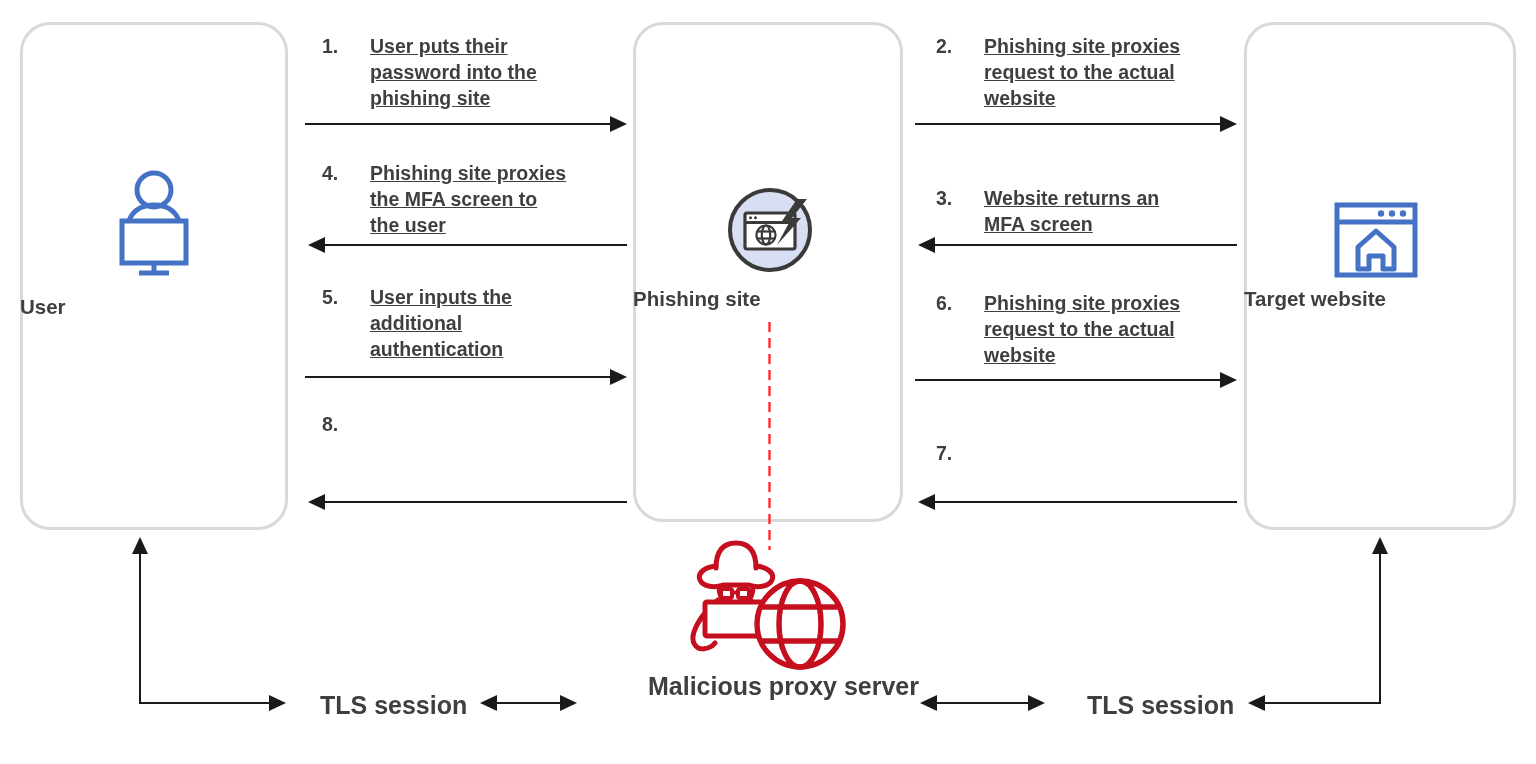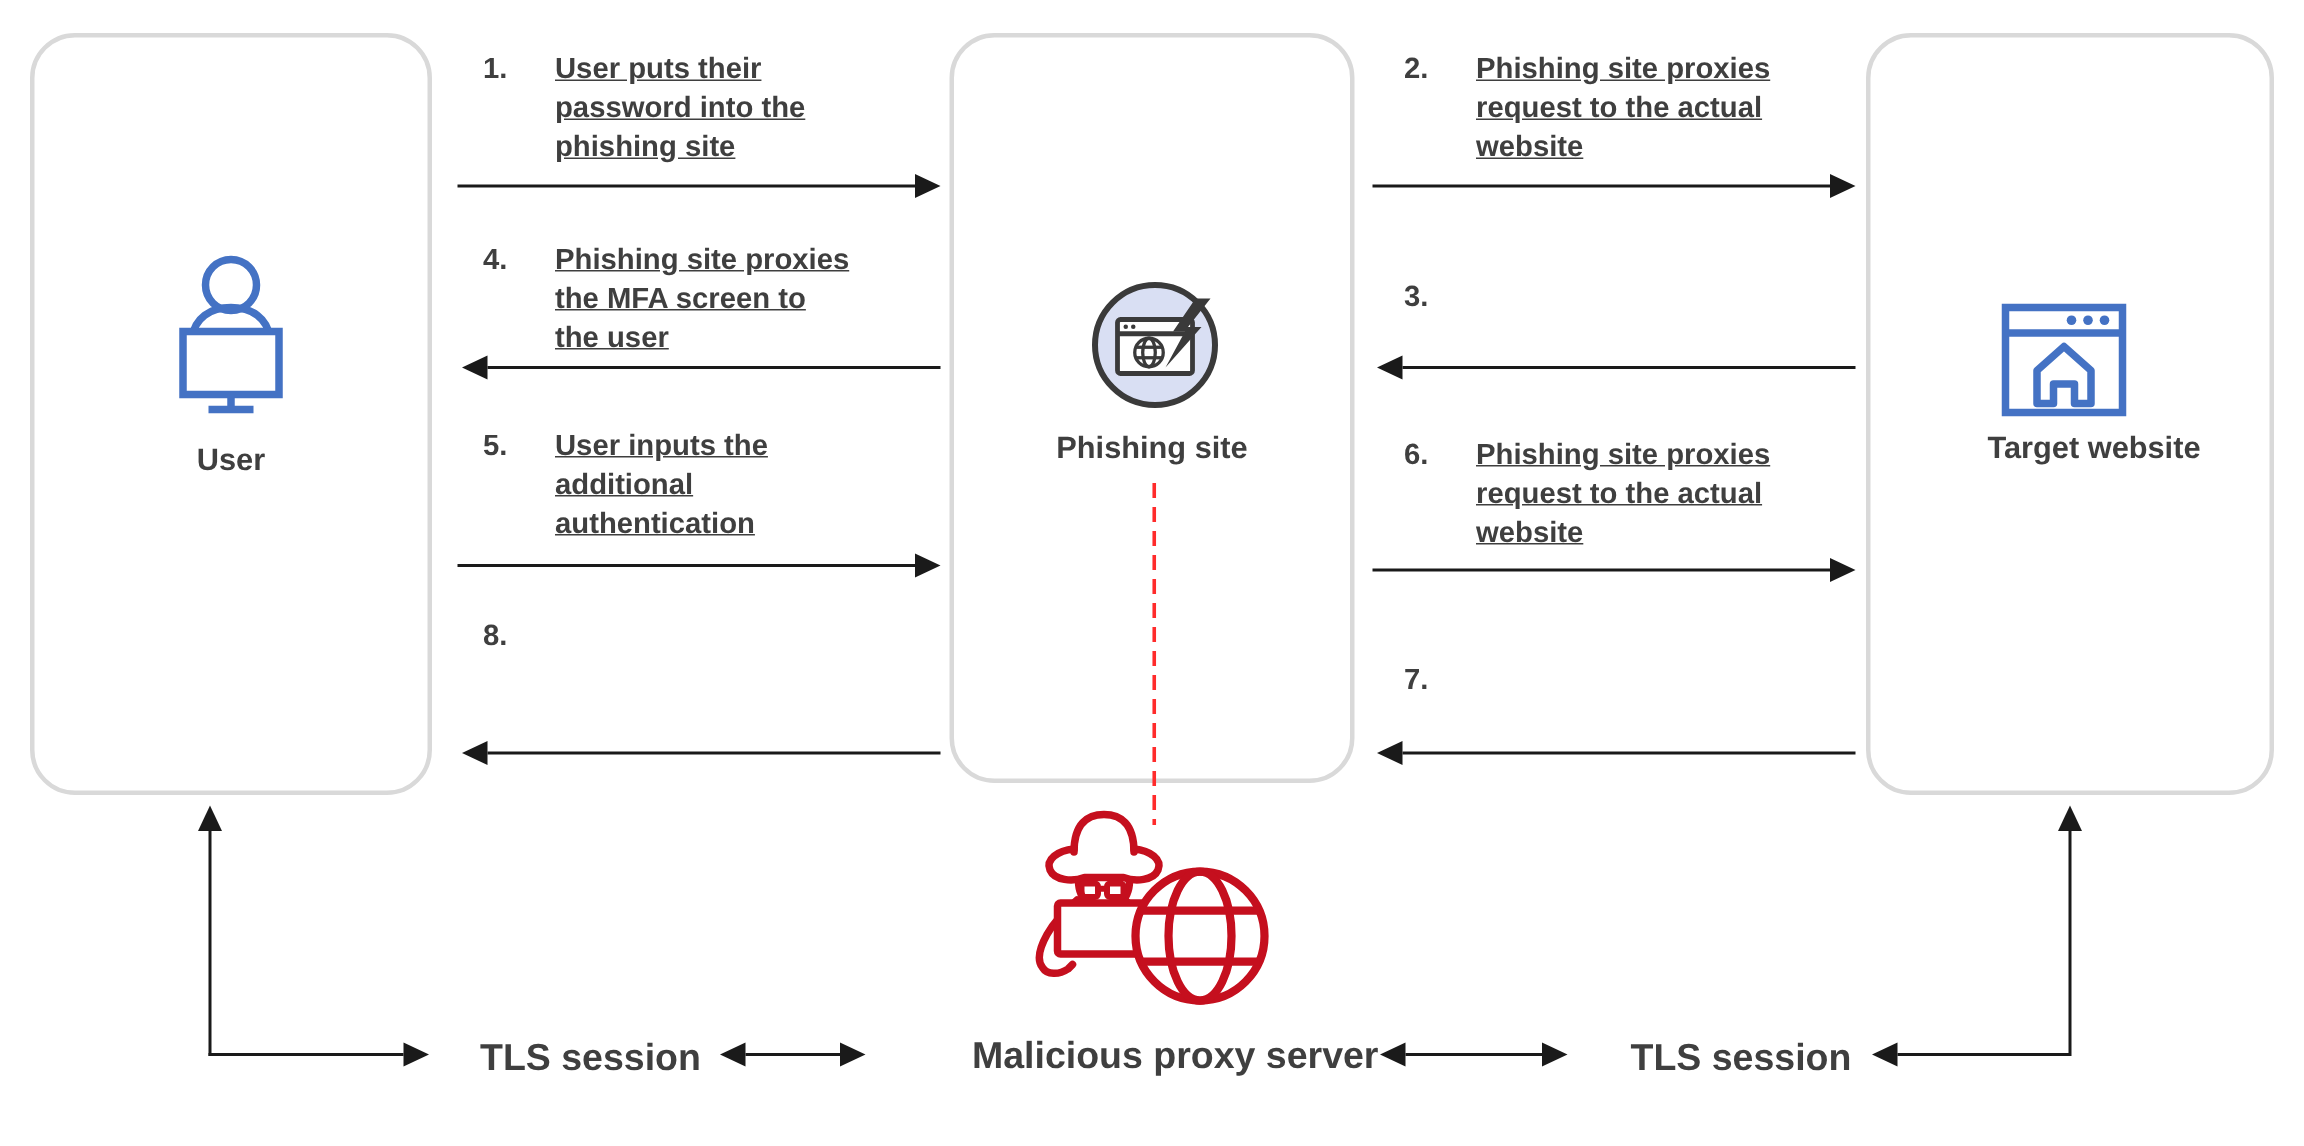--- a/index.html
+++ b/index.html
@@ -5,21 +5,21 @@
   html,body{margin:0;padding:0;background:#fff;}
   body{width:1536px;height:764px;overflow:hidden;font-family:"Liberation Sans",sans-serif;}
   .stage{position:relative;width:1536px;height:764px;background:#fff;}
 
   
   .node-box{position:absolute;background:#fff;border:3px solid #D9D9D9;border-radius:30px;box-sizing:border-box;}
   .box-user{left:20px;top:22px;width:268px;height:508px;}
   .box-phishing{left:633px;top:22px;width:270px;height:500px;}
   .box-target{left:1244px;top:22px;width:272px;height:508px;}
 
-  .node-label{position:absolute;text-align:center;font-weight:bold;font-size:20.5px;color:#3F3F3F;}
+  .node-label{position:absolute;font-weight:bold;font-size:20.5px;color:#3F3F3F;}
   .lbl-user{left:20px;width:268px;top:295px;}
   .lbl-phishing{left:633px;width:270px;top:287px;}
   .lbl-target{left:1244px;width:304px;top:287px;}
 
   .node-icon{position:absolute;}
   .icon-user{left:117px;top:170px;width:75px;height:108px;}
   .icon-phishing{left:726px;top:186px;width:88px;height:88px;}
   .icon-target{left:1334px;top:202px;width:84px;height:76px;}
   .icon-mal{left:688px;top:540px;width:165px;height:132px;}
 
@@ -57,21 +57,21 @@
     border:8px solid transparent;border-top:none;border-bottom:17px solid #1A1A1A;}
   .v-left{left:139px;top:554px;height:150px;}
   .v-right{left:1379px;top:554px;height:150px;}
   .h-left{left:139px;top:702px;width:130px;}
   .h-right{left:1265px;top:702px;width:115px;}
   .d1{left:497px;top:702px;width:63px;}
   .d2{left:937px;top:702px;width:91px;}
 
   .bottom-label{position:absolute;font-weight:bold;font-size:25px;color:#3F3F3F;}
   .tls-left{left:320px;top:691px;}
-  .proxy-lbl{left:648px;top:690px;}
+  .proxy-lbl{left:648px;top:672px;}
   .tls-right{left:1087px;top:691px;}
 
   .dash-line{position:absolute;left:767px;top:322px;width:5px;height:228px;}
 </style>
 </head>
 <body>
 
 <div class="stage">
 
   <div class="node-box box-user"></div>
@@ -143,20 +143,22 @@
   </div>
 
   <div class="step st2">
     <span class="num">2.</span>
     <span class="txt">Phishing site proxies
 request to the actual
 website</span>
   </div>
   <div class="step st3">
     <span class="num">3.</span>
+    <span class="txt">Website returns an
+MFA screen</span>
   </div>
   <div class="step st6">
     <span class="num">6.</span>
     <span class="txt">Phishing site proxies
 request to the actual
 website</span>
   </div>
   <div class="step st7">
     <span class="num">7.</span>
   </div>

